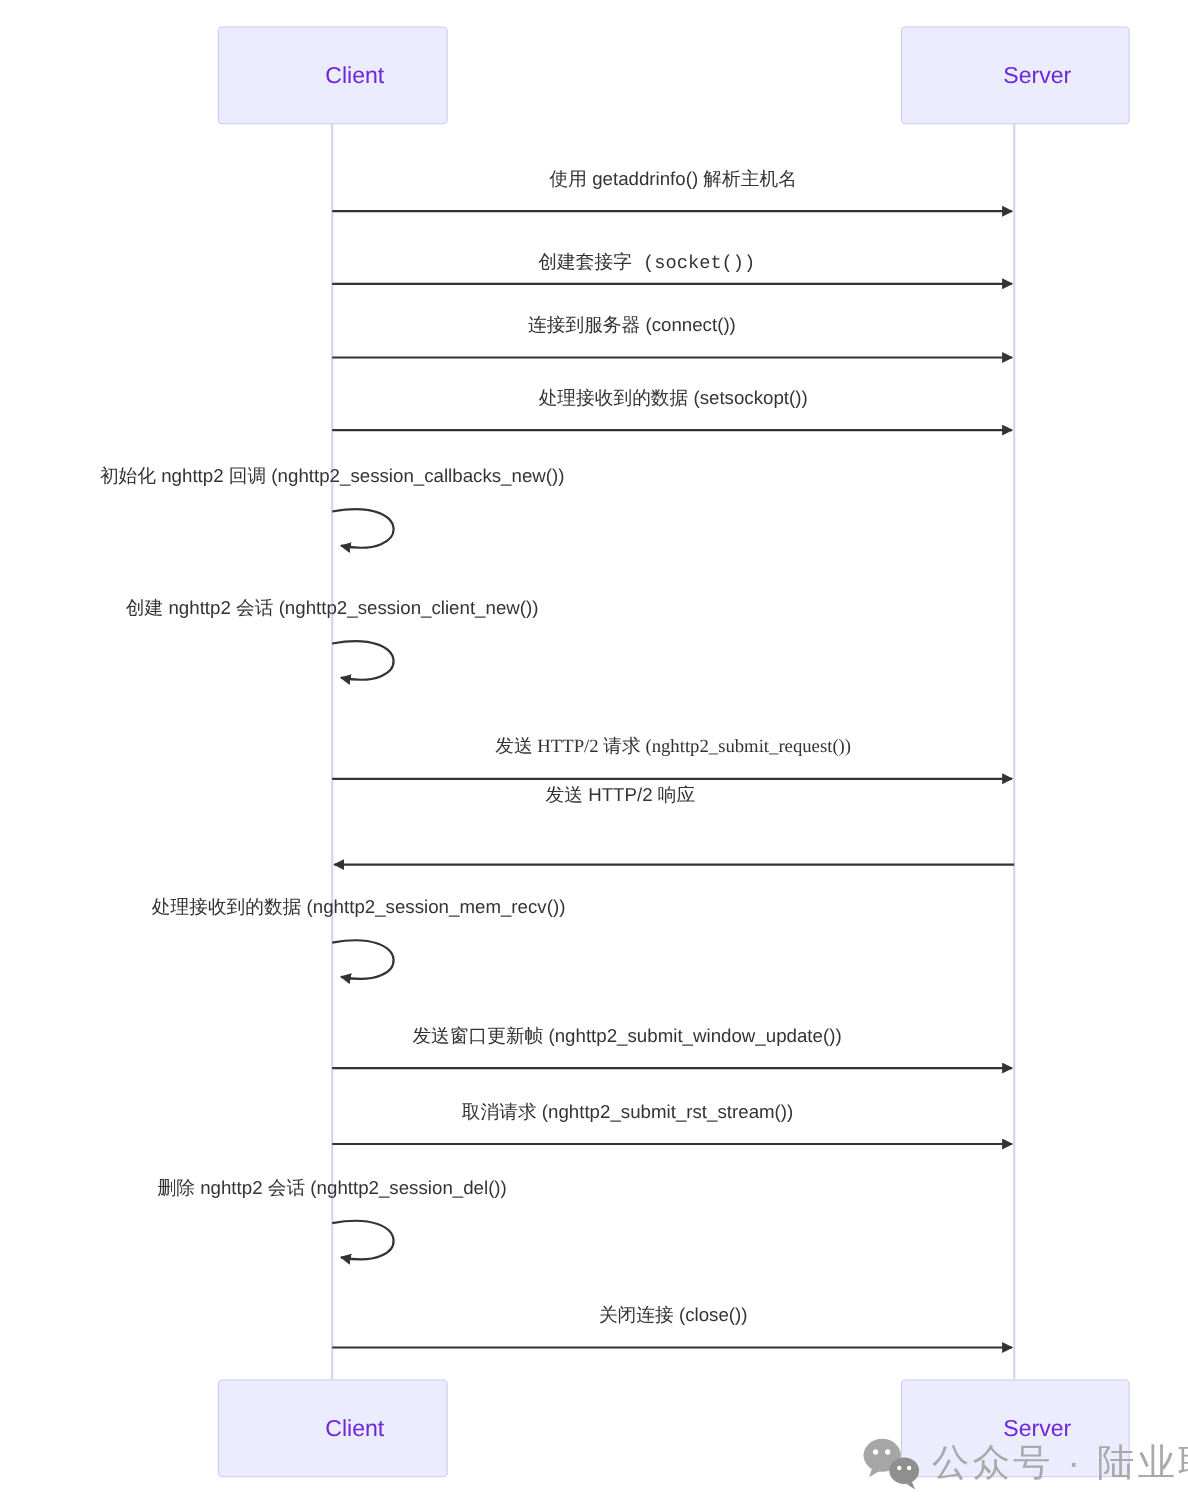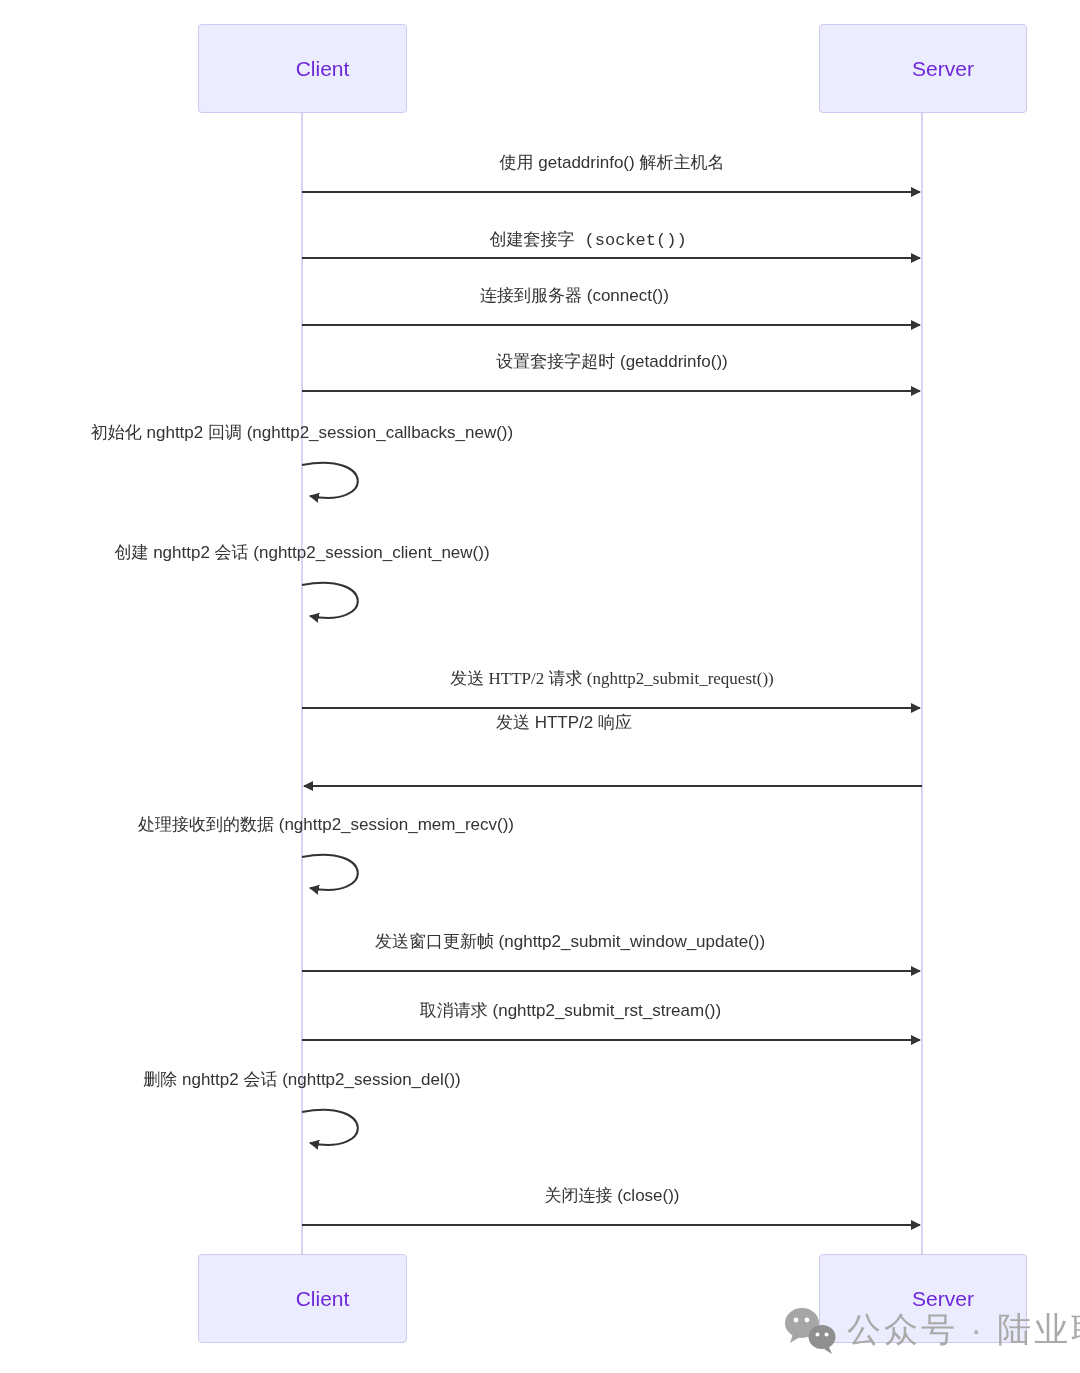--- a/index.html
+++ b/index.html
@@ -86,21 +86,21 @@
     <span>Client</span>
   </div>
   <div class="actor-box" style="left:819px;top:1254px;width:208px;height:89px;">
     <span>Server</span>
   </div>
 
   <div id="label-layer">
       <div class="msg-label" style="left: 302px; width: 620px; top: 150px;">使用 getaddrinfo() 解析主机名</div>
       <div class="msg-label" style="left: 302px; width: 572px; top: 228px; font-family: Liberation Mono, monospace;">创建套接字 (socket())</div>
       <div class="msg-label" style="left: 302px; width: 521px; top: 283px; margin-left: 12px;">连接到服务器 (connect())</div>
-      <div class="msg-label" style="left: 302px; width: 620px; top: 349px;">设置套接字超时 (getaddrinfo())</div>
+      <div class="msg-label" style="left: 302px; width: 620px; top: 349px;">处理接收到的数据 (setsockopt())</div>
       <div class="msg-label" style="left: 0px; width: 604px; top: 420px;">初始化 nghttp2 回调 (nghttp2_session_callbacks_new())</div>
       <div class="msg-label" style="left: 0px; width: 604px; top: 540px; text-align: center;">创建 nghttp2 会话 (nghttp2_session_client_new())</div>
       <div class="msg-label" style="left: 302px; width: 620px; top: 666px; font-family: Liberation Serif, serif;">发送 HTTP/2 请求 (nghttp2_submit_request())</div>
       <div class="msg-label" style="left: 302px; width: 524px; top: 710px;">发送 HTTP/2 响应</div>
       <div class="msg-label" style="left: 0px; width: 604px; top: 812px; margin-left: 24px;">处理接收到的数据 (nghttp2_session_mem_recv())</div>
       <div class="msg-label" style="left: 302px; width: 536px; top: 929px;">发送窗口更新帧 (nghttp2_submit_window_update())</div>
       <div class="msg-label" style="left: 302px; width: 537px; top: 998px;">取消请求 (nghttp2_submit_rst_stream())</div>
       <div class="msg-label" style="left: 0px; width: 604px; top: 1067px;">删除 nghttp2 会话 (nghttp2_session_del())</div>
       <div class="msg-label" style="left: 302px; width: 620px; top: 1183px;">关闭连接 (close())</div>
     </div>

